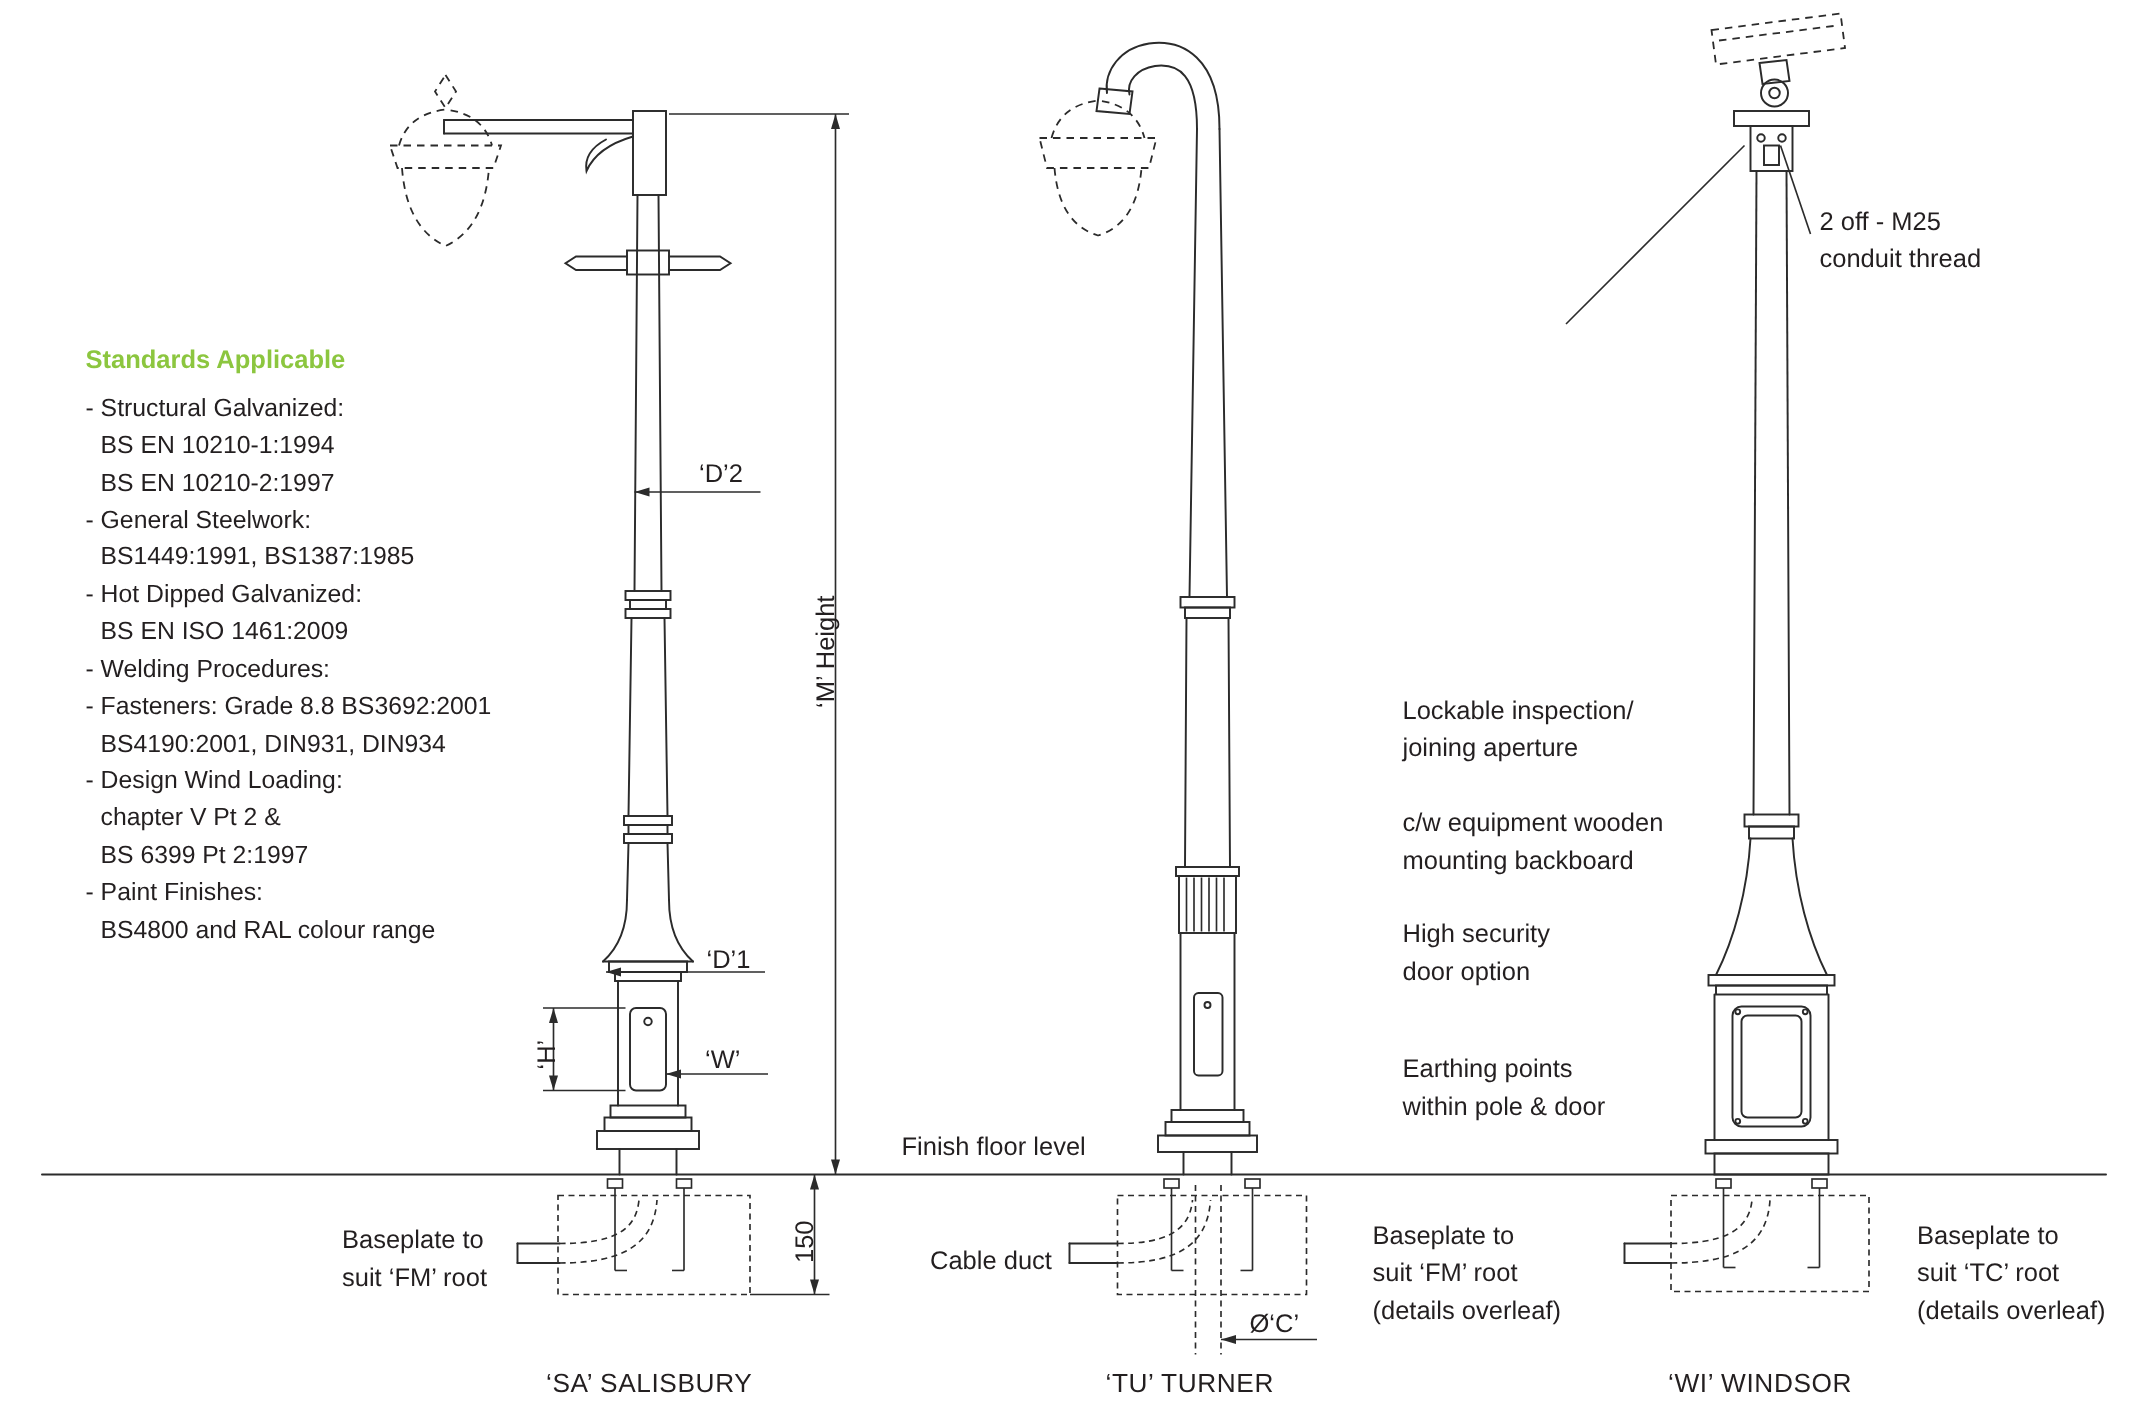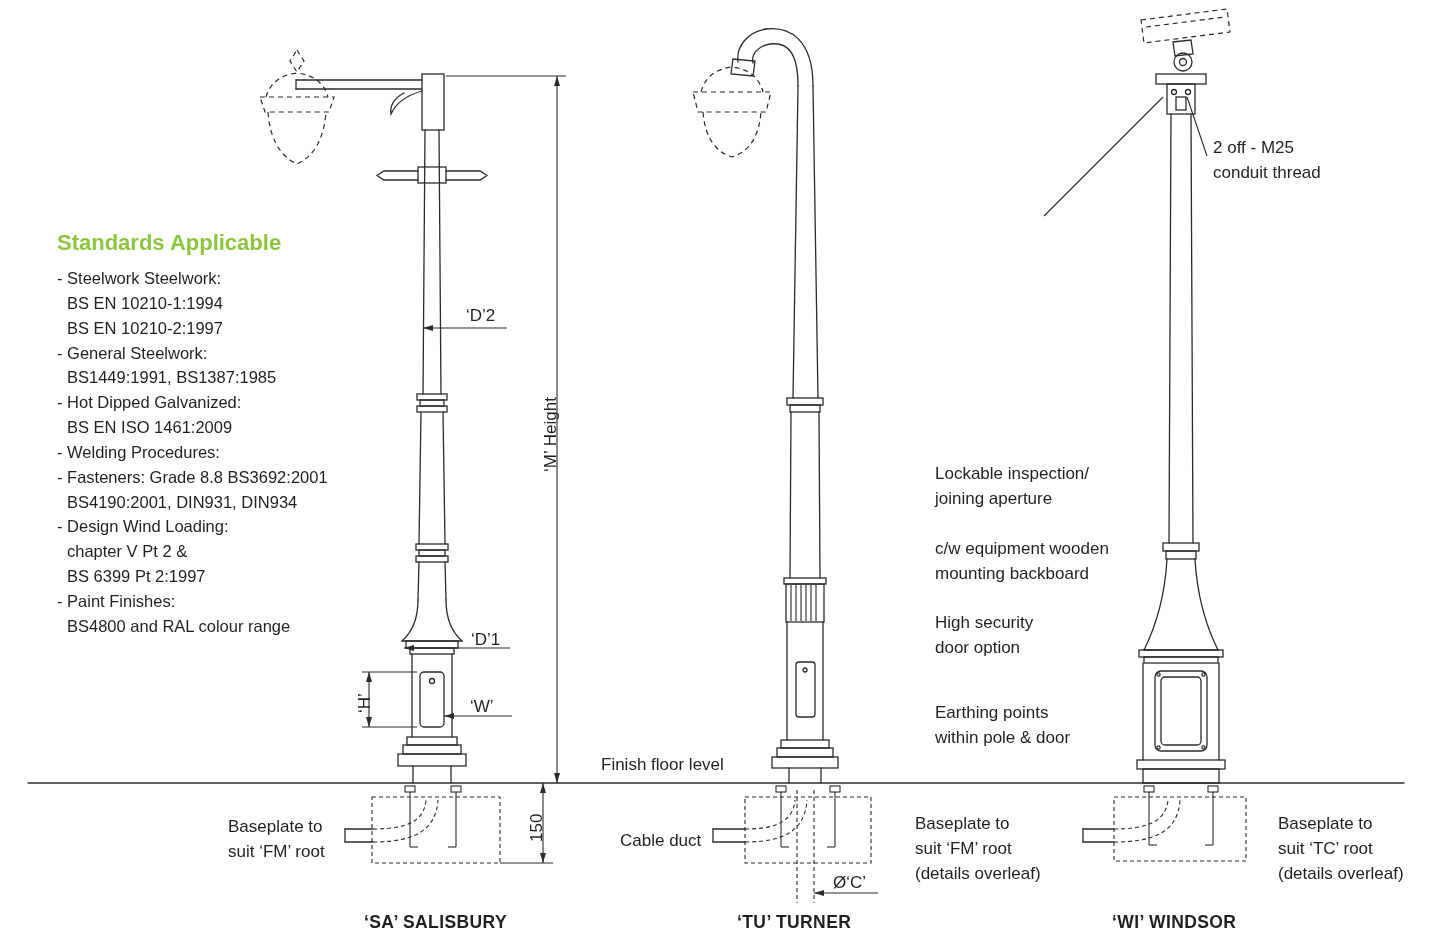--- a/index.html
+++ b/index.html
@@ -9,23 +9,23 @@
   }
   svg{position:absolute;left:0;top:0;}
   svg .ln{stroke:#2b2b2b;stroke-width:1.3;fill:none;stroke-linecap:round;}
   svg .thin{stroke:#2b2b2b;stroke-width:1.1;fill:none;}
   svg .dsh{stroke:#2b2b2b;stroke-width:1.2;fill:none;stroke-dasharray:5 4;}
   svg .dshf{stroke:#2b2b2b;stroke-width:1.1;fill:none;stroke-dasharray:4 3;}
   svg .arr{fill:#2b2b2b;stroke:none;}
   .lbl{position:absolute;font-size:17px;line-height:25px;color:#231f20;white-space:pre-line;}
   .vlabel{position:absolute;font-size:17px;color:#231f20;white-space:nowrap;
           transform:rotate(-90deg);transform-origin:0 0;}
-  .ttl{position:absolute;font-size:17.5px;letter-spacing:.4px;color:#231f20;white-space:nowrap;font-weight:bold;}
+  .ttl{position:absolute;font-size:17.5px;letter-spacing:.4px;color:#231f20;white-space:nowrap;}
   .standards{position:absolute;left:57px;top:230px;}
-  .standards .s-title{font-size:22px;font-weight:bold;color:#8cc63f;margin-bottom:10px;}
+  .standards .s-title{font-size:17px;font-weight:bold;color:#8cc63f;margin-bottom:10px;}
   .standards .s-line{font-size:16.5px;line-height:24.85px;white-space:nowrap;}
   .standards .cont{padding-left:10px;}
 </style>
 </head>
 <body>
 
 <div id="canvas">
 
   <svg width="1432" height="947" viewBox="0 0 1432 947">
 
@@ -251,21 +251,21 @@
 
       <g>
         <line class="thin" x1="1207" y1="156" x2="1187" y2="97"></line>
         <line class="thin" x1="1044" y1="216" x2="1163" y2="97"></line>
       </g>
     </g>
   </svg>
 
   <div class="standards">
     <div class="s-title">Standards Applicable</div>
-    <div class="s-line flush">- Steelwork Steelwork:</div>
+    <div class="s-line flush">- Structural Galvanized:</div>
     <div class="s-line cont">BS EN 10210-1:1994</div>
     <div class="s-line cont">BS EN 10210-2:1997</div>
     <div class="s-line flush">- General Steelwork:</div>
     <div class="s-line cont">BS1449:1991, BS1387:1985</div>
     <div class="s-line flush">- Hot Dipped Galvanized:</div>
     <div class="s-line cont">BS EN ISO 1461:2009</div>
     <div class="s-line flush">- Welding Procedures:</div>
     <div class="s-line flush">- Fasteners: Grade 8.8 BS3692:2001</div>
     <div class="s-line cont">BS4190:2001, DIN931, DIN934</div>
     <div class="s-line flush">- Design Wind Loading:</div>

